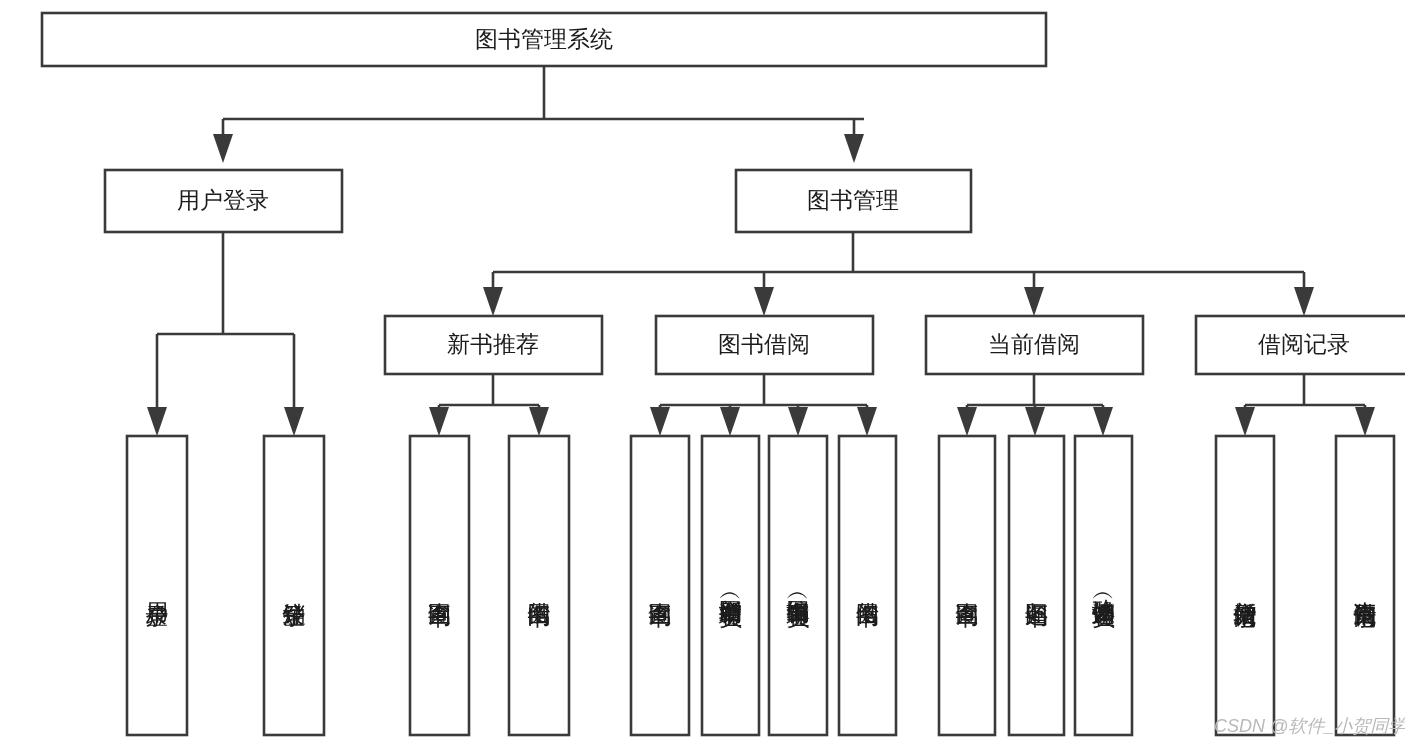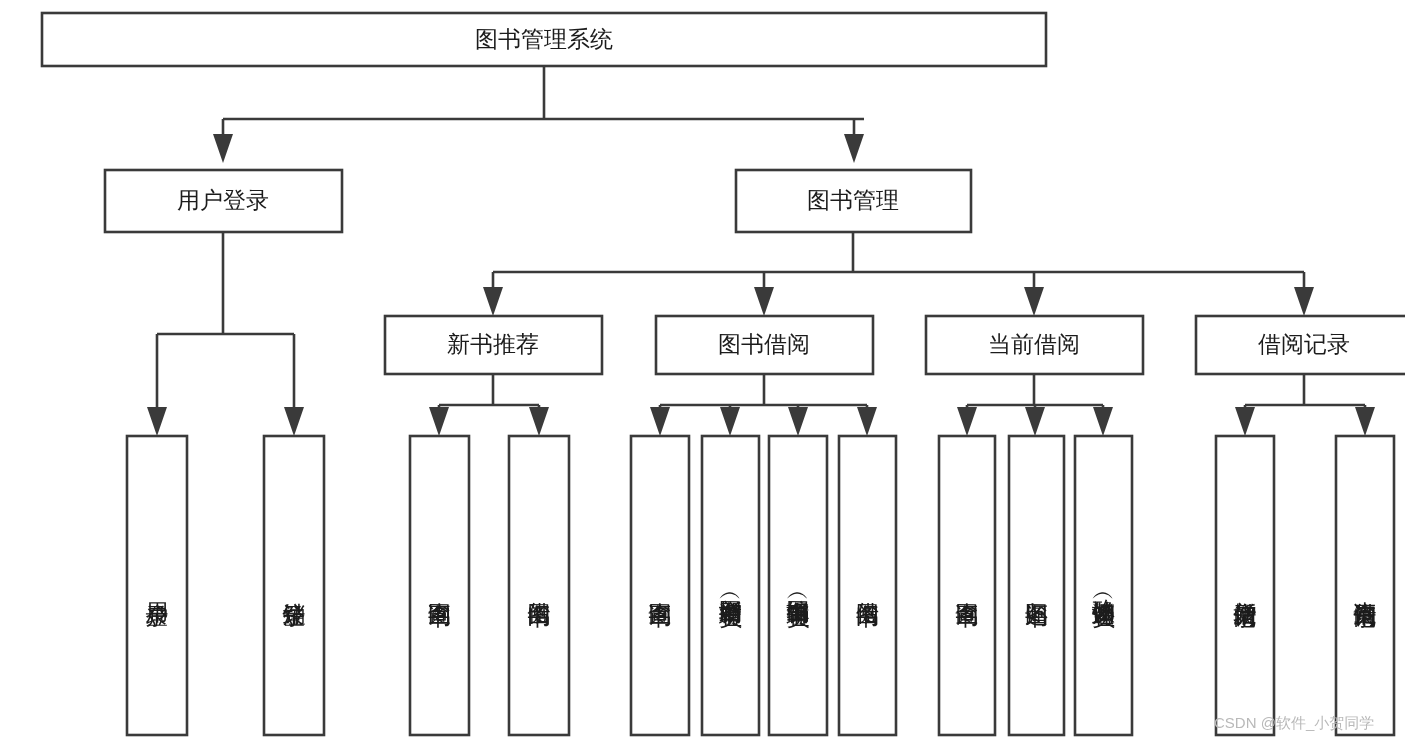--- a/index.html
+++ b/index.html
@@ -60,24 +60,25 @@
     line-height: 1.08;
     color: #1c1c1c;
     letter-spacing: 1px;
     text-align: center;
     white-space: nowrap;
     user-select: none;
   }
   .watermark {
     position: absolute;
     font-family: "Liberation Sans", "DejaVu Sans", sans-serif;
-    font-size: 15px;
+    font-size: 18px;
     color: #b9b9b9;
     white-space: nowrap;
     user-select: none;
+    font-style: italic;
   }
 </style>
 </head>
 <body>
 
 <div id="diagram-root">
 
   <svg id="tree-svg" viewBox="0 0 1405 747">
 
     <g>

